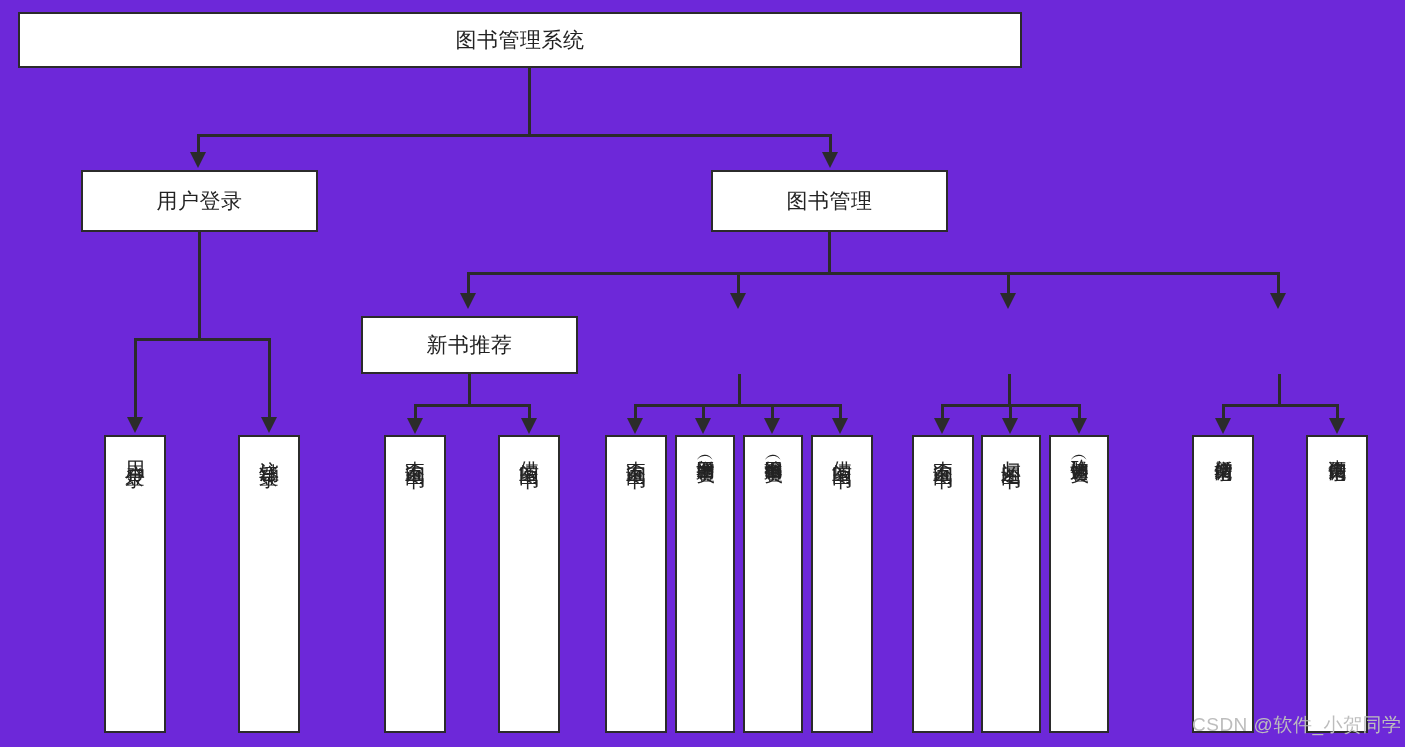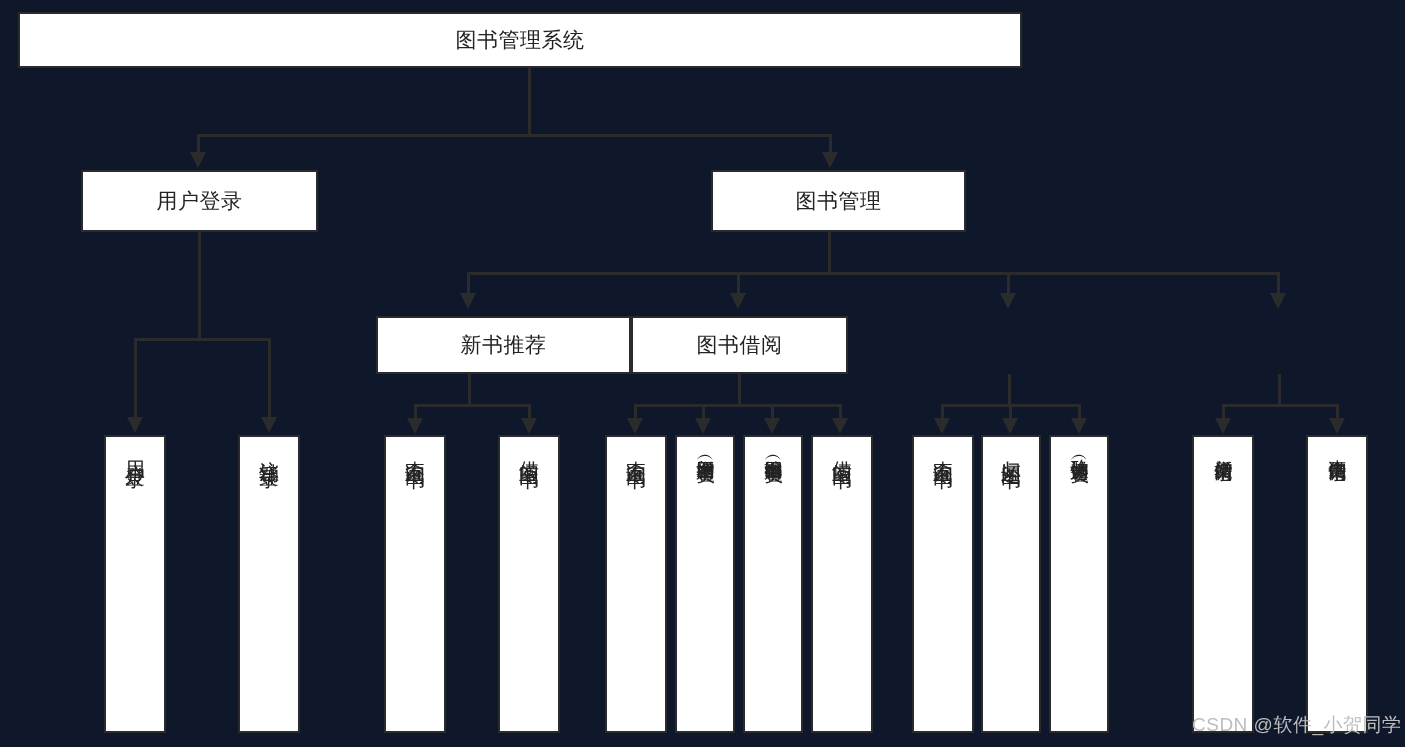--- a/index.html
+++ b/index.html
@@ -7,21 +7,21 @@
     padding: 0;
     background: #ffffff;
   }
   body {
     font-family: "Liberation Sans", "DejaVu Sans", sans-serif;
   }
   #canvas {
     position: relative;
     width: 1405px;
     height: 747px;
-    background: #0f172a;
+    background: #6d28d9;
     overflow: hidden;
   }
   
   .node {
     position: absolute;
     box-sizing: border-box;
     background: #ffffff;
     border: 2px solid #2b2b2b;
     display: flex;
     align-items: center;
@@ -96,21 +96,21 @@
   <div class="vline" style="left:197px; top:134px; width:3px; height:21px;"></div>
   <div class="arrow" style="left:190px; top:152px;"></div>
 
   <div class="vline" style="left:829px; top:134px; width:3px; height:21px;"></div>
   <div class="arrow" style="left:822px; top:152px;"></div>
 
   <div class="node" style="left:81px; top:170px; width:237px; height:62px;">
     <span class="label">用户登录</span>
   </div>
 
-  <div class="node" style="left:711px; top:170px; width:255px; height:62px;">
+  <div class="node" style="left:711px; top:170px; width:237px; height:62px;">
     <span class="label">图书管理</span>
   </div>
 
   <div class="vline" style="left:198px; top:232px; width:3px; height:108px;"></div>
   <div class="hline" style="left:134px; top:338px; width:136px; height:3px;"></div>
   <div class="vline" style="left:134px; top:338px; width:3px; height:82px;"></div>
   <div class="arrow" style="left:127px; top:417px;"></div>
   <div class="vline" style="left:268px; top:338px; width:3px; height:82px;"></div>
   <div class="arrow" style="left:261px; top:417px;"></div>
 
@@ -122,25 +122,22 @@
 
   <div class="vline" style="left:737px; top:272px; width:3px; height:24px;"></div>
   <div class="arrow" style="left:730px; top:293px;"></div>
 
   <div class="vline" style="left:1007px; top:272px; width:3px; height:24px;"></div>
   <div class="arrow" style="left:1000px; top:293px;"></div>
 
   <div class="vline" style="left:1277px; top:272px; width:3px; height:24px;"></div>
   <div class="arrow" style="left:1270px; top:293px;"></div>
 
-  <div class="node" style="left:376px; top:316px; width:255px; height:58px;text-align:right;">
+  <div class="node" style="left:361px; top:316px; width:217px; height:58px;text-align:right;">
     <span class="label">新书推荐</span>
-  </div>
-  <div class="node" style="left:631px; top:316px; width:217px; height:58px;">
-    <span class="label">图书借阅</span>
   </div>
 
   <div class="vline" style="left:468px; top:374px; width:3px; height:32px;"></div>
   <div class="hline" style="left:414px; top:404px; width:117px; height:3px;"></div>
   <div class="vline" style="left:414px; top:404px; width:3px; height:17px;"></div>
   <div class="arrow" style="left:407px; top:418px;"></div>
   <div class="vline" style="left:528px; top:404px; width:3px; height:17px;"></div>
   <div class="arrow" style="left:521px; top:418px;"></div>
 
   <div class="vline" style="left:738px; top:374px; width:3px; height:32px;"></div>

